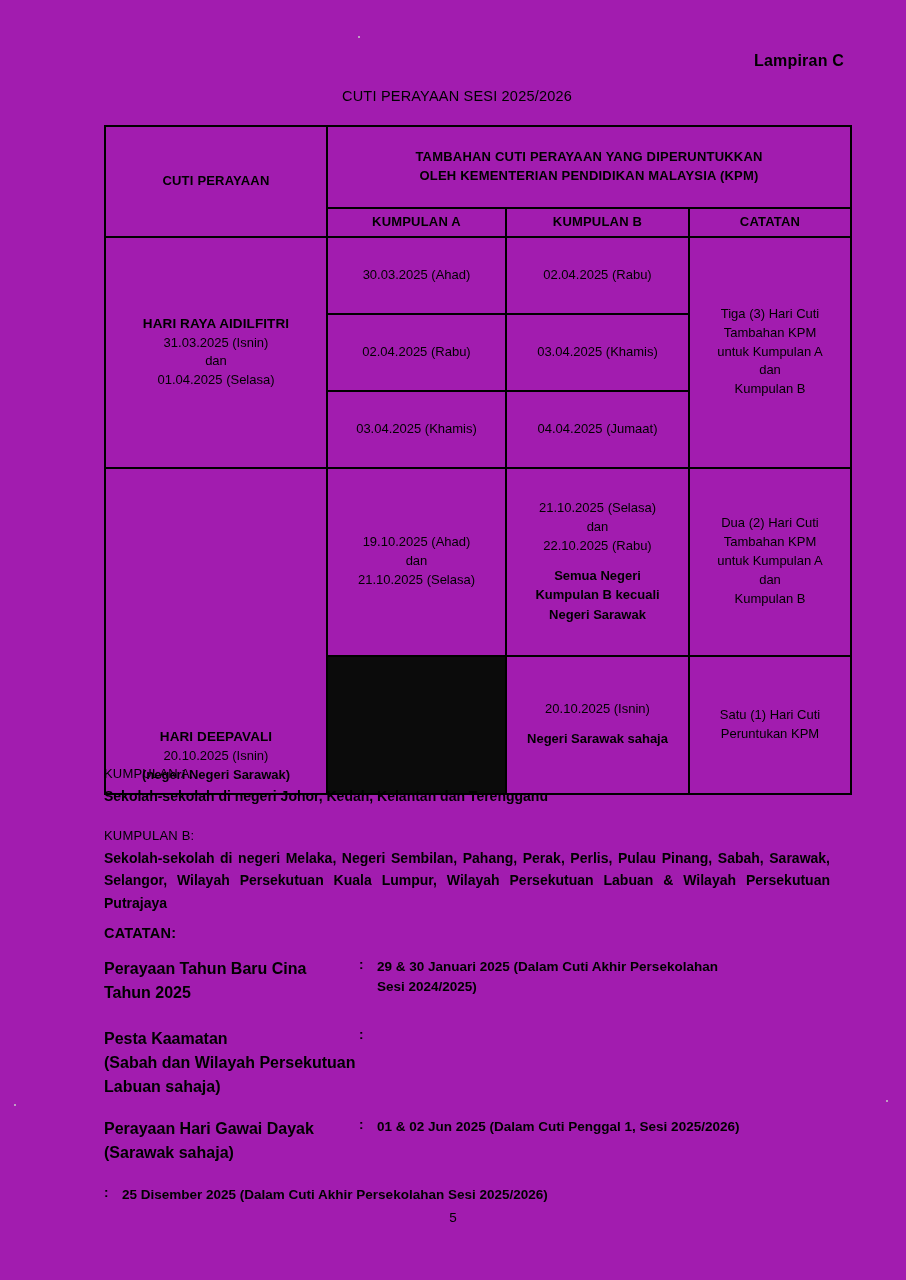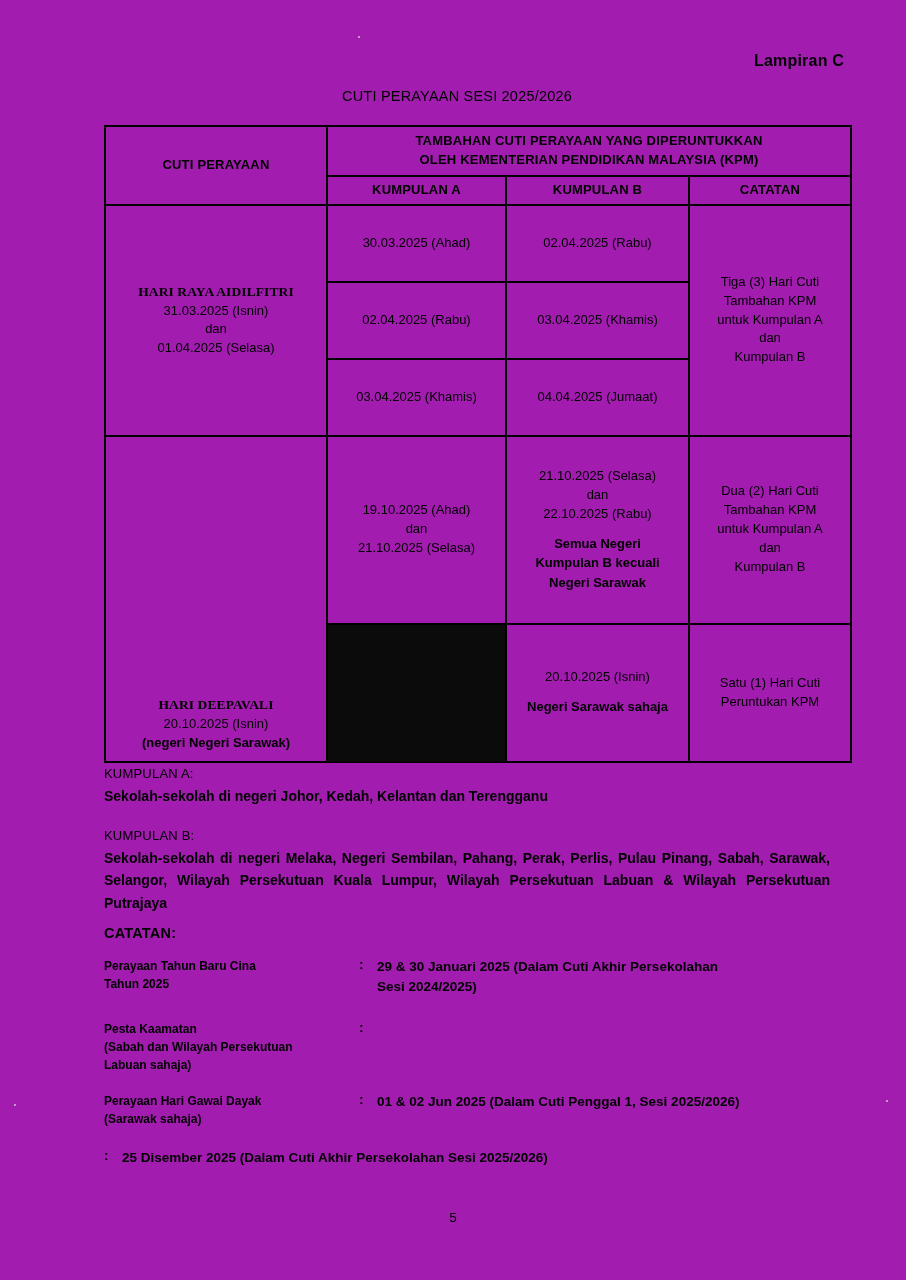--- a/index.html
+++ b/index.html
@@ -71,31 +71,30 @@
     font-size: 13px;
     letter-spacing: 0.2px;
   }
   .col-a { width: 222px; }
   .col-b { width: 179px; }
   .col-c { width: 183px; }
   .col-d { width: 162px; }
 
   .hdr-span {
     line-height: 1.35;
-    padding: 5px 4px !important;
+    padding: 21px 4px !important;
   }
   .cell-holiday {
     font-size: 13px;
     line-height: 1.6;
   }
   .cell-holiday .hname {
     font-weight: bold;
     font-size: 13.5px;
     letter-spacing: 0.1px;
-    font-family: Liberation Serif, serif;
   }
   .cell-holiday .bold {
     font-weight: bold;
   }
   .date-cell {
     height: 67px;
   }
   .multi-line {
     line-height: 2.0;
   }
@@ -149,21 +148,21 @@
   }
   .note-row {
     display: flex;
     align-items: flex-start;
     margin-bottom: 22px;
   }
   .note-row:last-child { margin-bottom: 0; }
   .note-label {
     width: 255px;
     flex: 0 0 255px;
-    font-size: 12px;
+    font-size: 16px;
     font-weight: bold;
     line-height: 1.5;
   }
   .note-colon {
     width: 18px;
     flex: 0 0 18px;
     font-size: 13.5px;
     font-weight: bold;
   }
   .note-value {

